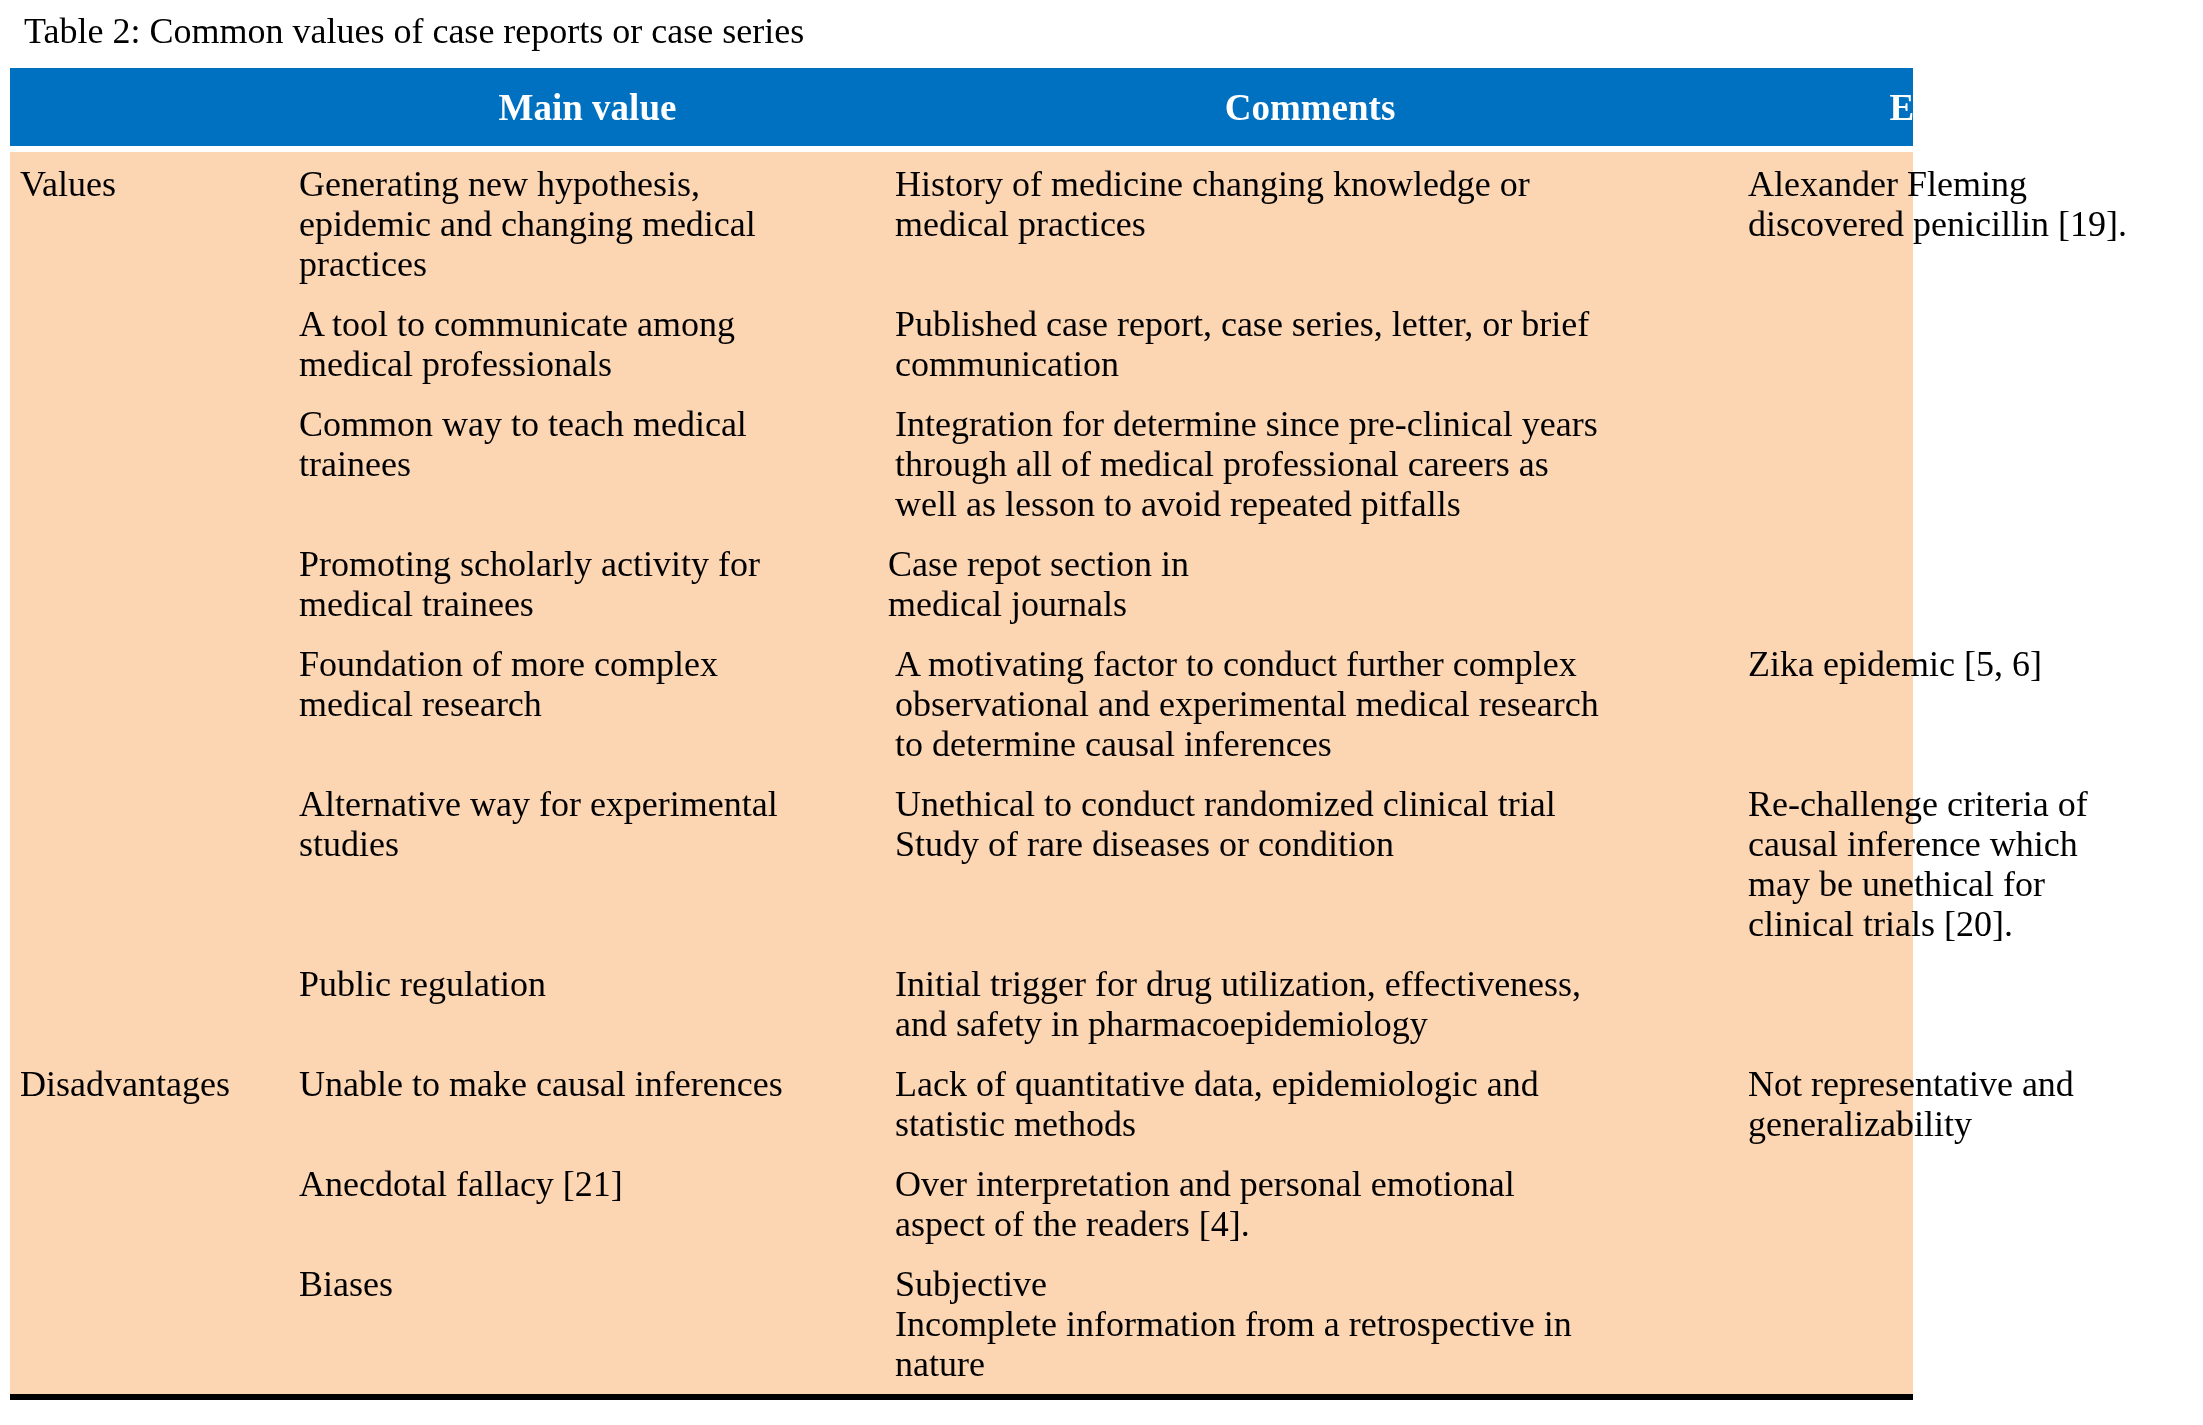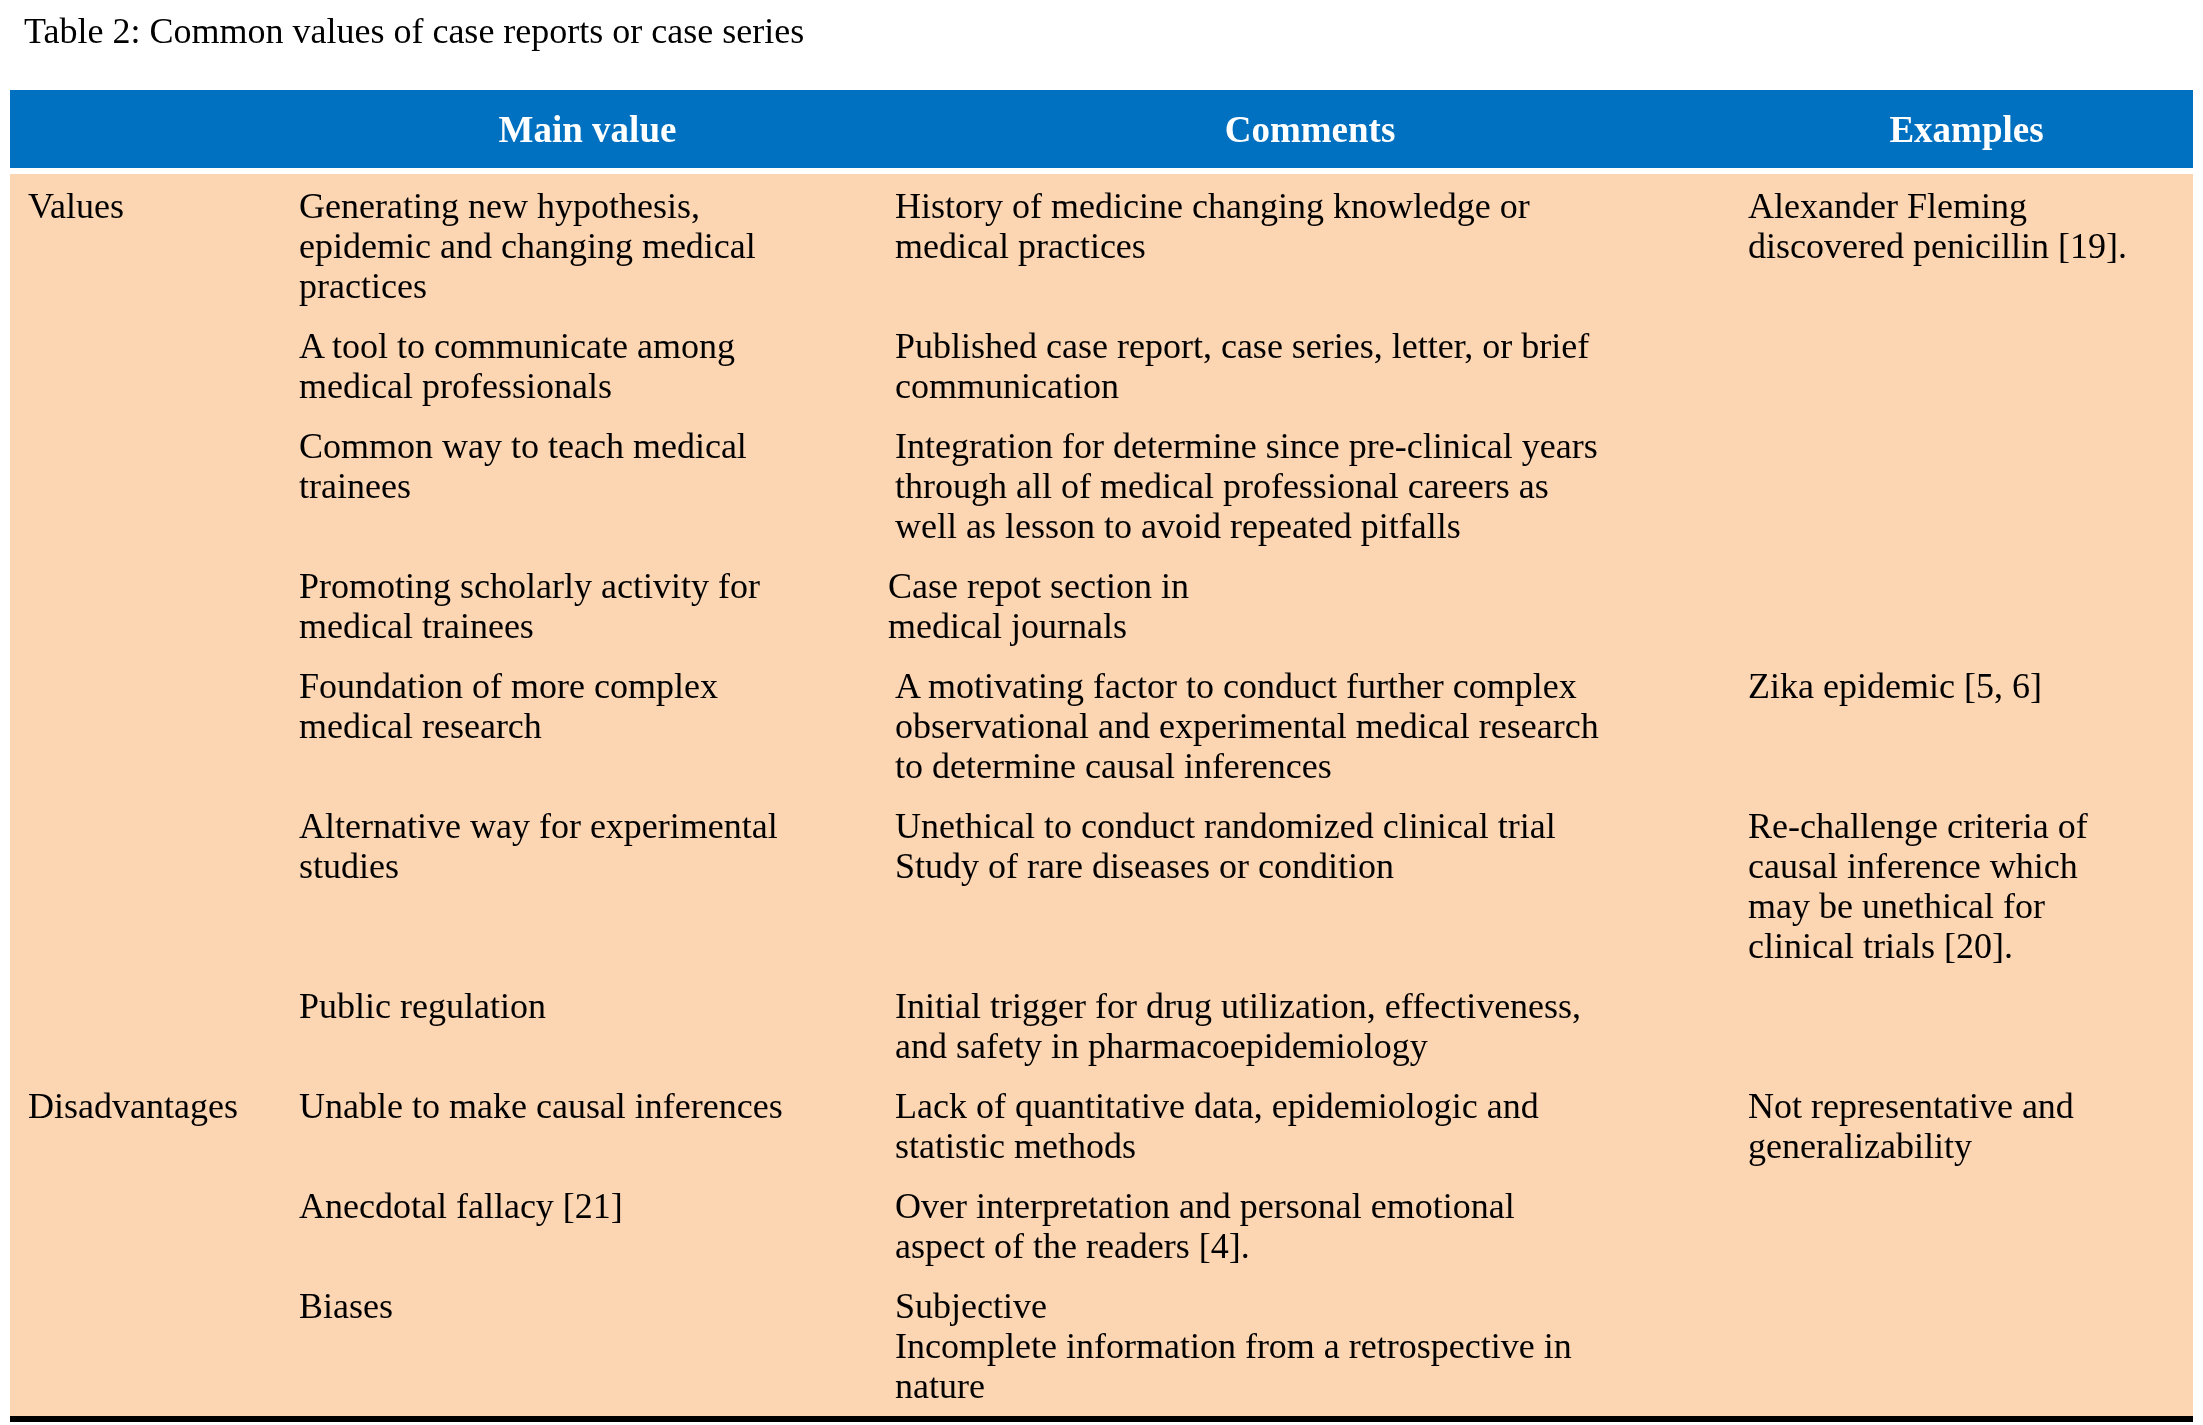--- a/index.html
+++ b/index.html
@@ -10,21 +10,21 @@
     color: #000000;
     overflow: hidden;
   }
   .page { position: relative; width: 2203px; height: 1425px; }
   .caption {
     margin: 8px 0 0 24px;
     font-size: 36px;
     line-height: 46px;
     color: #000000;
   }
-  .tbl { margin: 36px 0 0 10px; width: 2183px; }
+  .tbl { margin: 14px 0 0 10px; width: 1903px; }
   .thead {
     display: grid;
     grid-template-columns: 285px 585px 860px 453px;
     background: #0071C1;
     height: 78px;
     align-items: center;
   }
   .th {
     color: #ffffff;
     font-weight: bold;
@@ -41,21 +41,21 @@
     display: grid;
     grid-template-columns: 285px 585px 860px 453px;
     padding: 10px 0;
   }
   .cell {
     font-size: 36px;
     line-height: 40px;
     white-space: pre-line;
     color: #000000;
   }
-  .c0 { padding-left: 18px; font-family: Liberation Serif, serif; }
+  .c0 { padding-left: 10px; font-family: Liberation Serif, serif; }
   .c1 { padding-left: 4px;  padding-right: 8px; }
   .c2 { padding-left: 15px; padding-right: 8px; }
   .c3 { padding-left: 8px;  }
 </style>
 </head>
 <body>
 
 <div class="page">
 
   <div class="caption">Table 2: Common values of case reports or case series</div>

